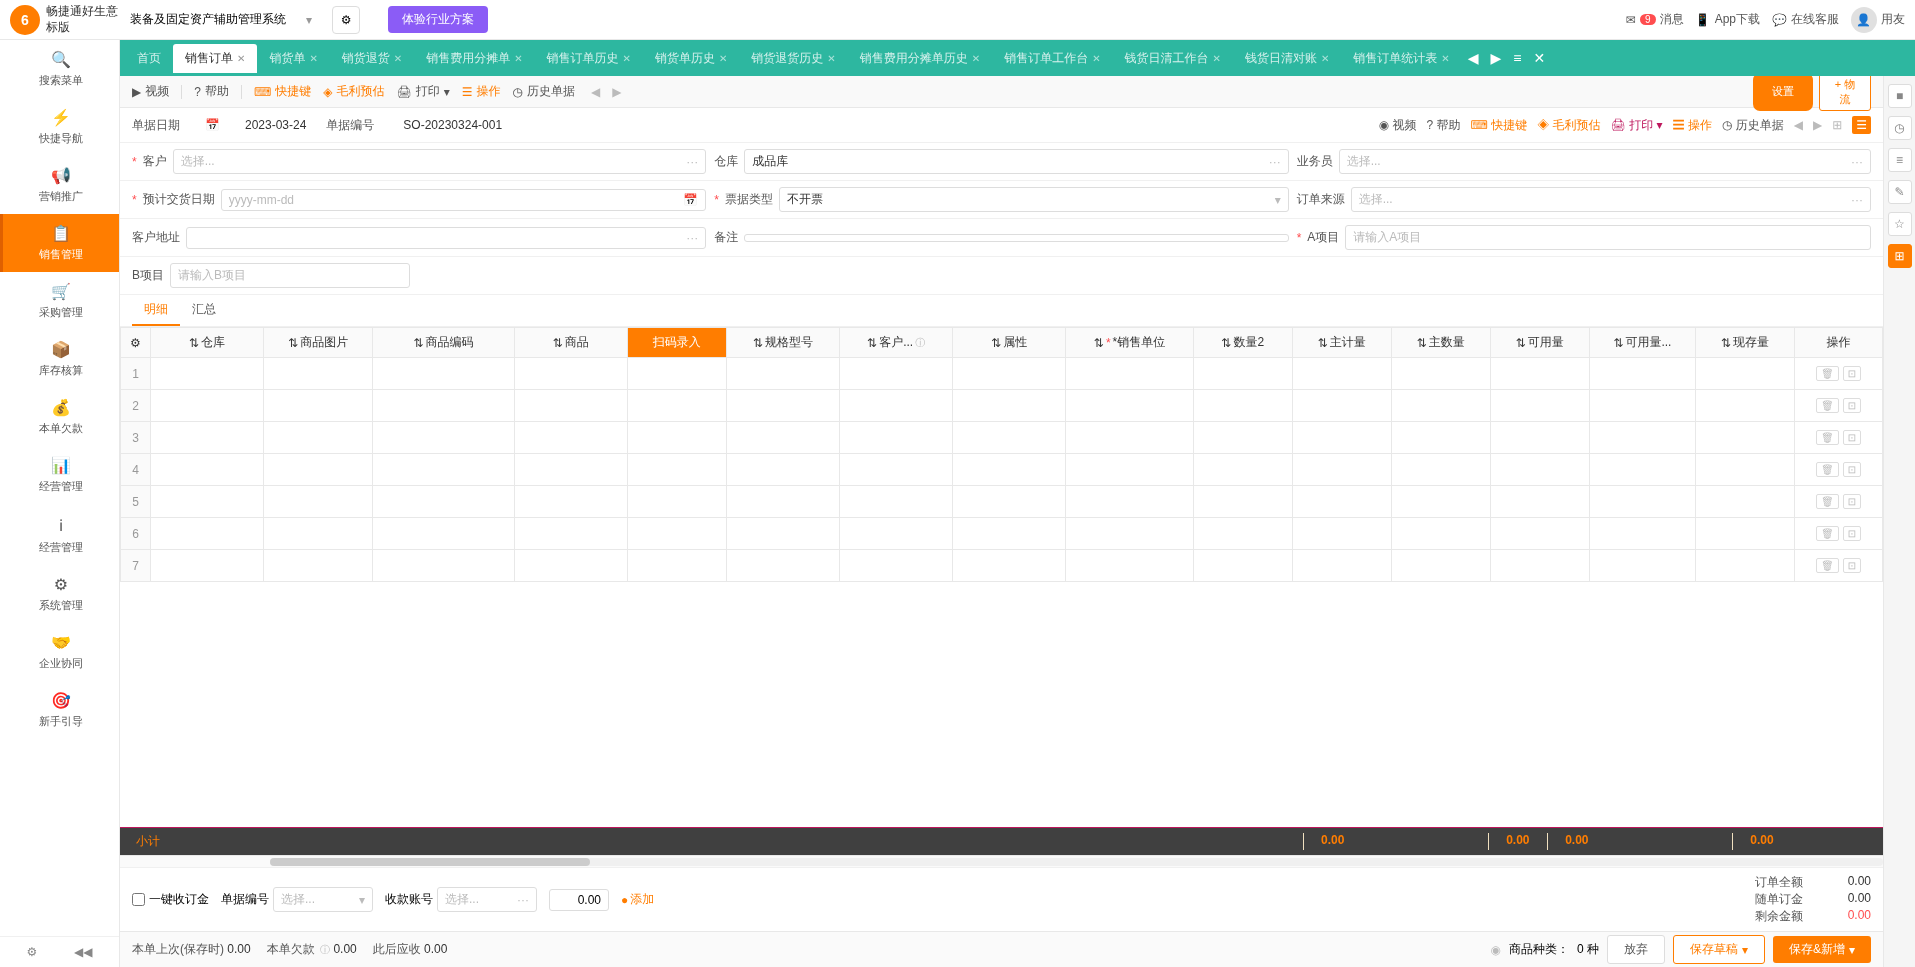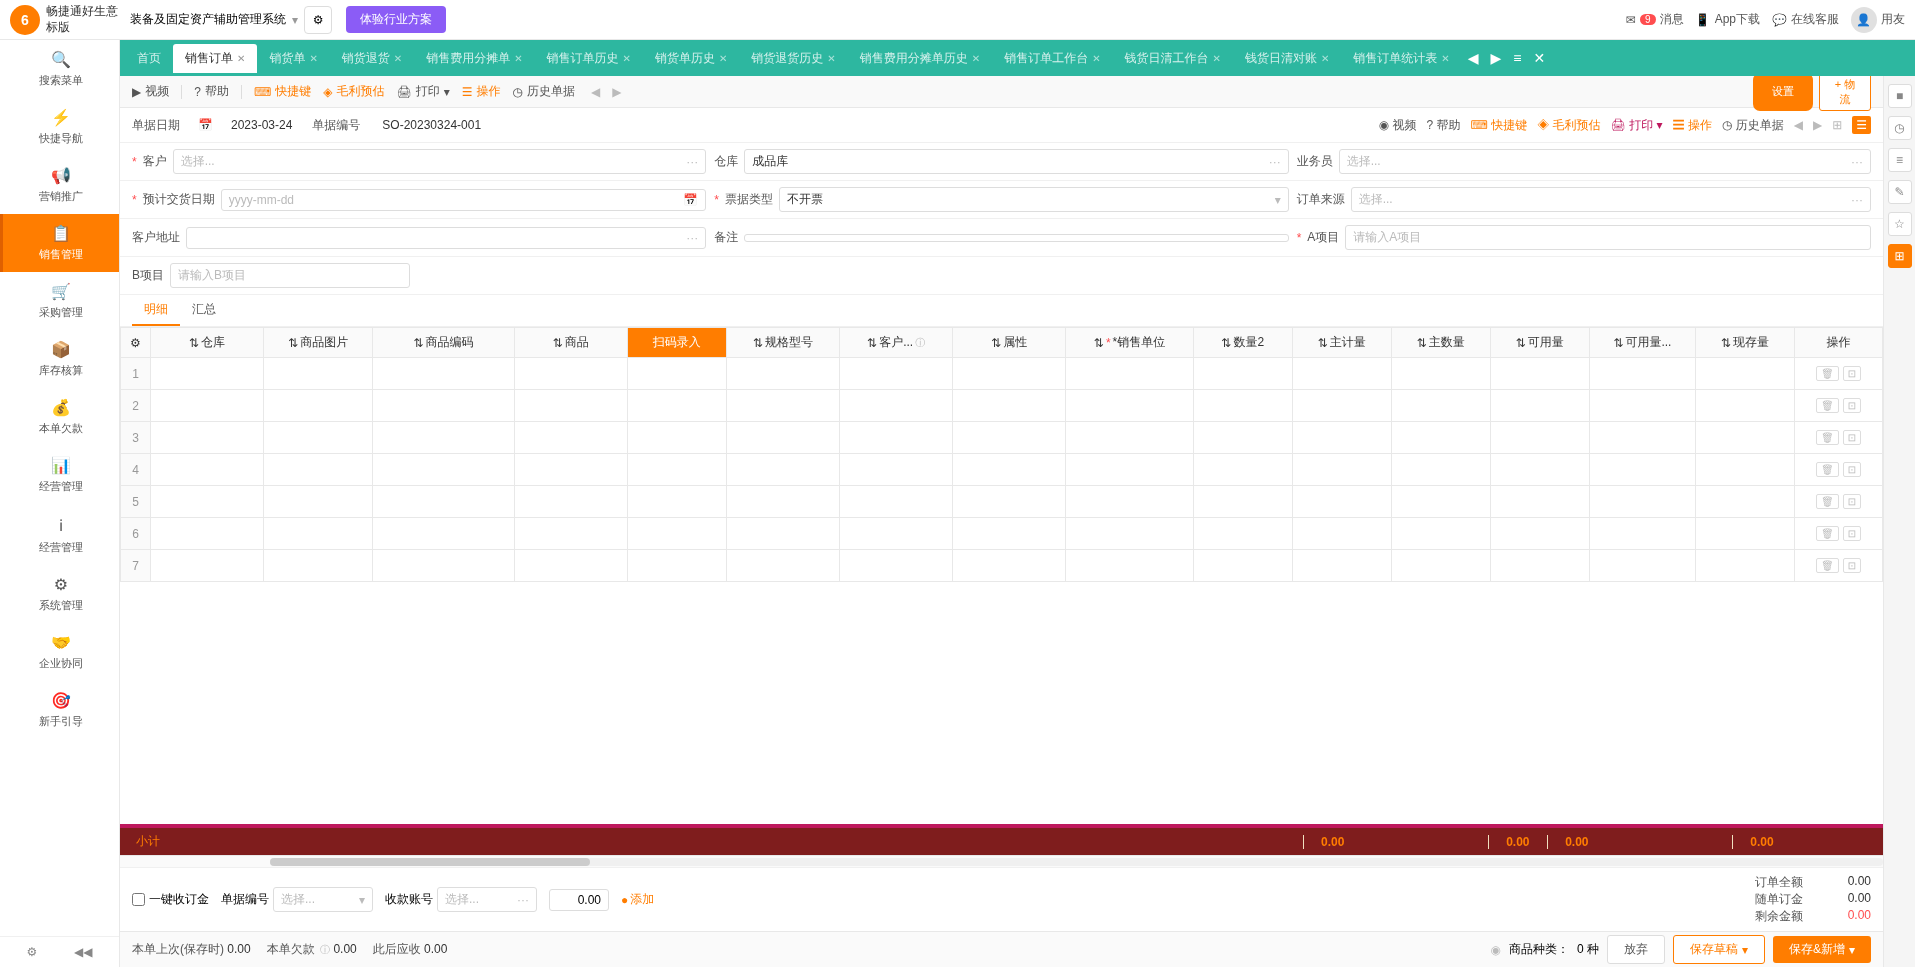--- a/index.html
+++ b/index.html
@@ -3,21 +3,21 @@
   <meta charset="utf-8">
   <style>
     * { box-sizing: border-box; margin: 0; padding: 0; font-family: 'Microsoft YaHei', 'PingFang SC', sans-serif; font-size: 12px; }
     body { display: flex; flex-direction: column; height: 967px; overflow: hidden; background: #f5f5f5; }
 
     
     .top-bar { height: 40px; background: #fff; display: flex; align-items: center; padding: 0 10px; border-bottom: 1px solid #e8e8e8; flex-shrink: 0; }
     .logo { display: flex; align-items: center; gap: 6px; width: 120px; }
     .logo-icon { width: 30px; height: 30px; background: #ff7d00; border-radius: 50%; display: flex; align-items: center; justify-content: center; color: #fff; font-weight: bold; font-size: 14px; }
     .logo-text { font-size: 11px; color: #333; line-height: 1.3; }
-    .system-title { flex: 1; display: flex; align-items: center; gap: 6px; }
+    .system-title { flex: 1; display: flex; align-items: center; gap: 20px; }
     .system-arrow { color: #999; }
     .settings-icon { width: 28px; height: 28px; border: 1px solid #ddd; border-radius: 4px; display: flex; align-items: center; justify-content: center; cursor: pointer; margin-right: 8px; }
     .industry-btn { background: #8b5cf6; color: #fff; border: none; padding: 5px 14px; border-radius: 4px; cursor: pointer; font-size: 12px; }
     .top-right { display: flex; align-items: center; gap: 12px; margin-left: auto; }
     .top-right-item { display: flex; align-items: center; gap: 4px; cursor: pointer; color: #555; font-size: 12px; }
     .badge { background: #ff4d4f; color: #fff; border-radius: 10px; padding: 0 5px; font-size: 10px; min-width: 16px; text-align: center; }
     .avatar { width: 26px; height: 26px; background: #e0e0e0; border-radius: 50%; display: flex; align-items: center; justify-content: center; color: #888; }
 
     
     .main-layout { display: flex; flex: 1; overflow: hidden; }
@@ -41,42 +41,42 @@
     .tab-nav-btn { color: #fff; padding: 0 6px; cursor: pointer; font-size: 14px; }
 
     
     .form-area { background: #fff; flex: 1; display: flex; flex-direction: column; overflow: hidden; }
 
     
     .toolbar { height: 32px; background: #f9f9f9; border-bottom: 1px solid #e8e8e8; display: flex; align-items: center; padding: 0 12px; gap: 12px; flex-shrink: 0; }
     .toolbar-item { display: flex; align-items: center; gap: 4px; cursor: pointer; color: #555; font-size: 12px; }
     .toolbar-item.orange { color: #ff7d00; }
     .toolbar-divider { height: 14px; width: 1px; background: #ddd; }
-    .form-field { display: flex; align-items: center; gap: 14px; }
+    .form-field { display: flex; align-items: center; gap: 21px; }
     .field-label { color: #555; white-space: nowrap; font-size: 12px; }
 
     
     .detail-tabs { display: flex; border-bottom: 1px solid #f0f0f0; padding: 0 12px; flex-shrink: 0; }
     .detail-tab { padding: 6px 12px; cursor: pointer; color: #555; border-bottom: 2px solid transparent; font-size: 12px; }
     .detail-tab.active { color: #ff7d00; border-bottom-color: #ff7d00; }
 
     
     .table-wrapper { flex: 1; overflow: auto; }
     .data-table { width: 100%; border-collapse: collapse; font-size: 12px; }
     .data-table th { background: #fafafa; border: 1px solid #e8e8e8; padding: 6px 8px; text-align: center; white-space: nowrap; color: #333; font-weight: normal; position: sticky; top: 0; z-index: 2; }
     .data-table th.orange-btn { background: #ff7d00; color: #fff; cursor: pointer; }
     .data-table td { border: 1px solid #e8e8e8; padding: 5px 8px; text-align: center; color: #333; height: 32px; }
     .data-table td.row-num { color: #999; background: #fafafa; }
     .col-settings { width: 30px; }
     .col-sortable { display: flex; align-items: center; justify-content: center; gap: 2px; }
     .row-actions { display: flex; align-items: center; justify-content: center; gap: 4px; }
     .row-action-btn { color: #bbb; cursor: pointer; border: 1px solid #ddd; border-radius: 2px; padding: 1px 4px; font-size: 10px; }
 
     
-    .table-footer { background: #7f1d1d; border-top: 4px solid #be185d; padding: 5px 8px; display: flex; align-items: center; flex-shrink: 0; }
+    .table-footer { background: #404040; border-top: 1px solid #be185d; padding: 5px 8px; display: flex; flex-shrink: 0; }
     .footer-label { color: #ff7d00; font-size: 12px; padding: 0 8px; }
     .footer-values { display: flex; gap: 0; flex: 1; }
     .footer-cell { flex: 1; text-align: center; font-weight: bold; color: #ff7d00; border-left: 1px solid #f0e0c0; padding: 0 8px; }
 
     
     .scrollbar-row { height: 12px; background: #fafafa; border-top: 1px solid #e8e8e8; flex-shrink: 0; position: relative; }
     .scrollbar-track { position: absolute; left: 150px; right: 0; top: 2px; height: 8px; background: #f0f0f0; border-radius: 4px; }
     .scrollbar-thumb { width: 320px; height: 8px; background: #ccc; border-radius: 4px; }
 
     

